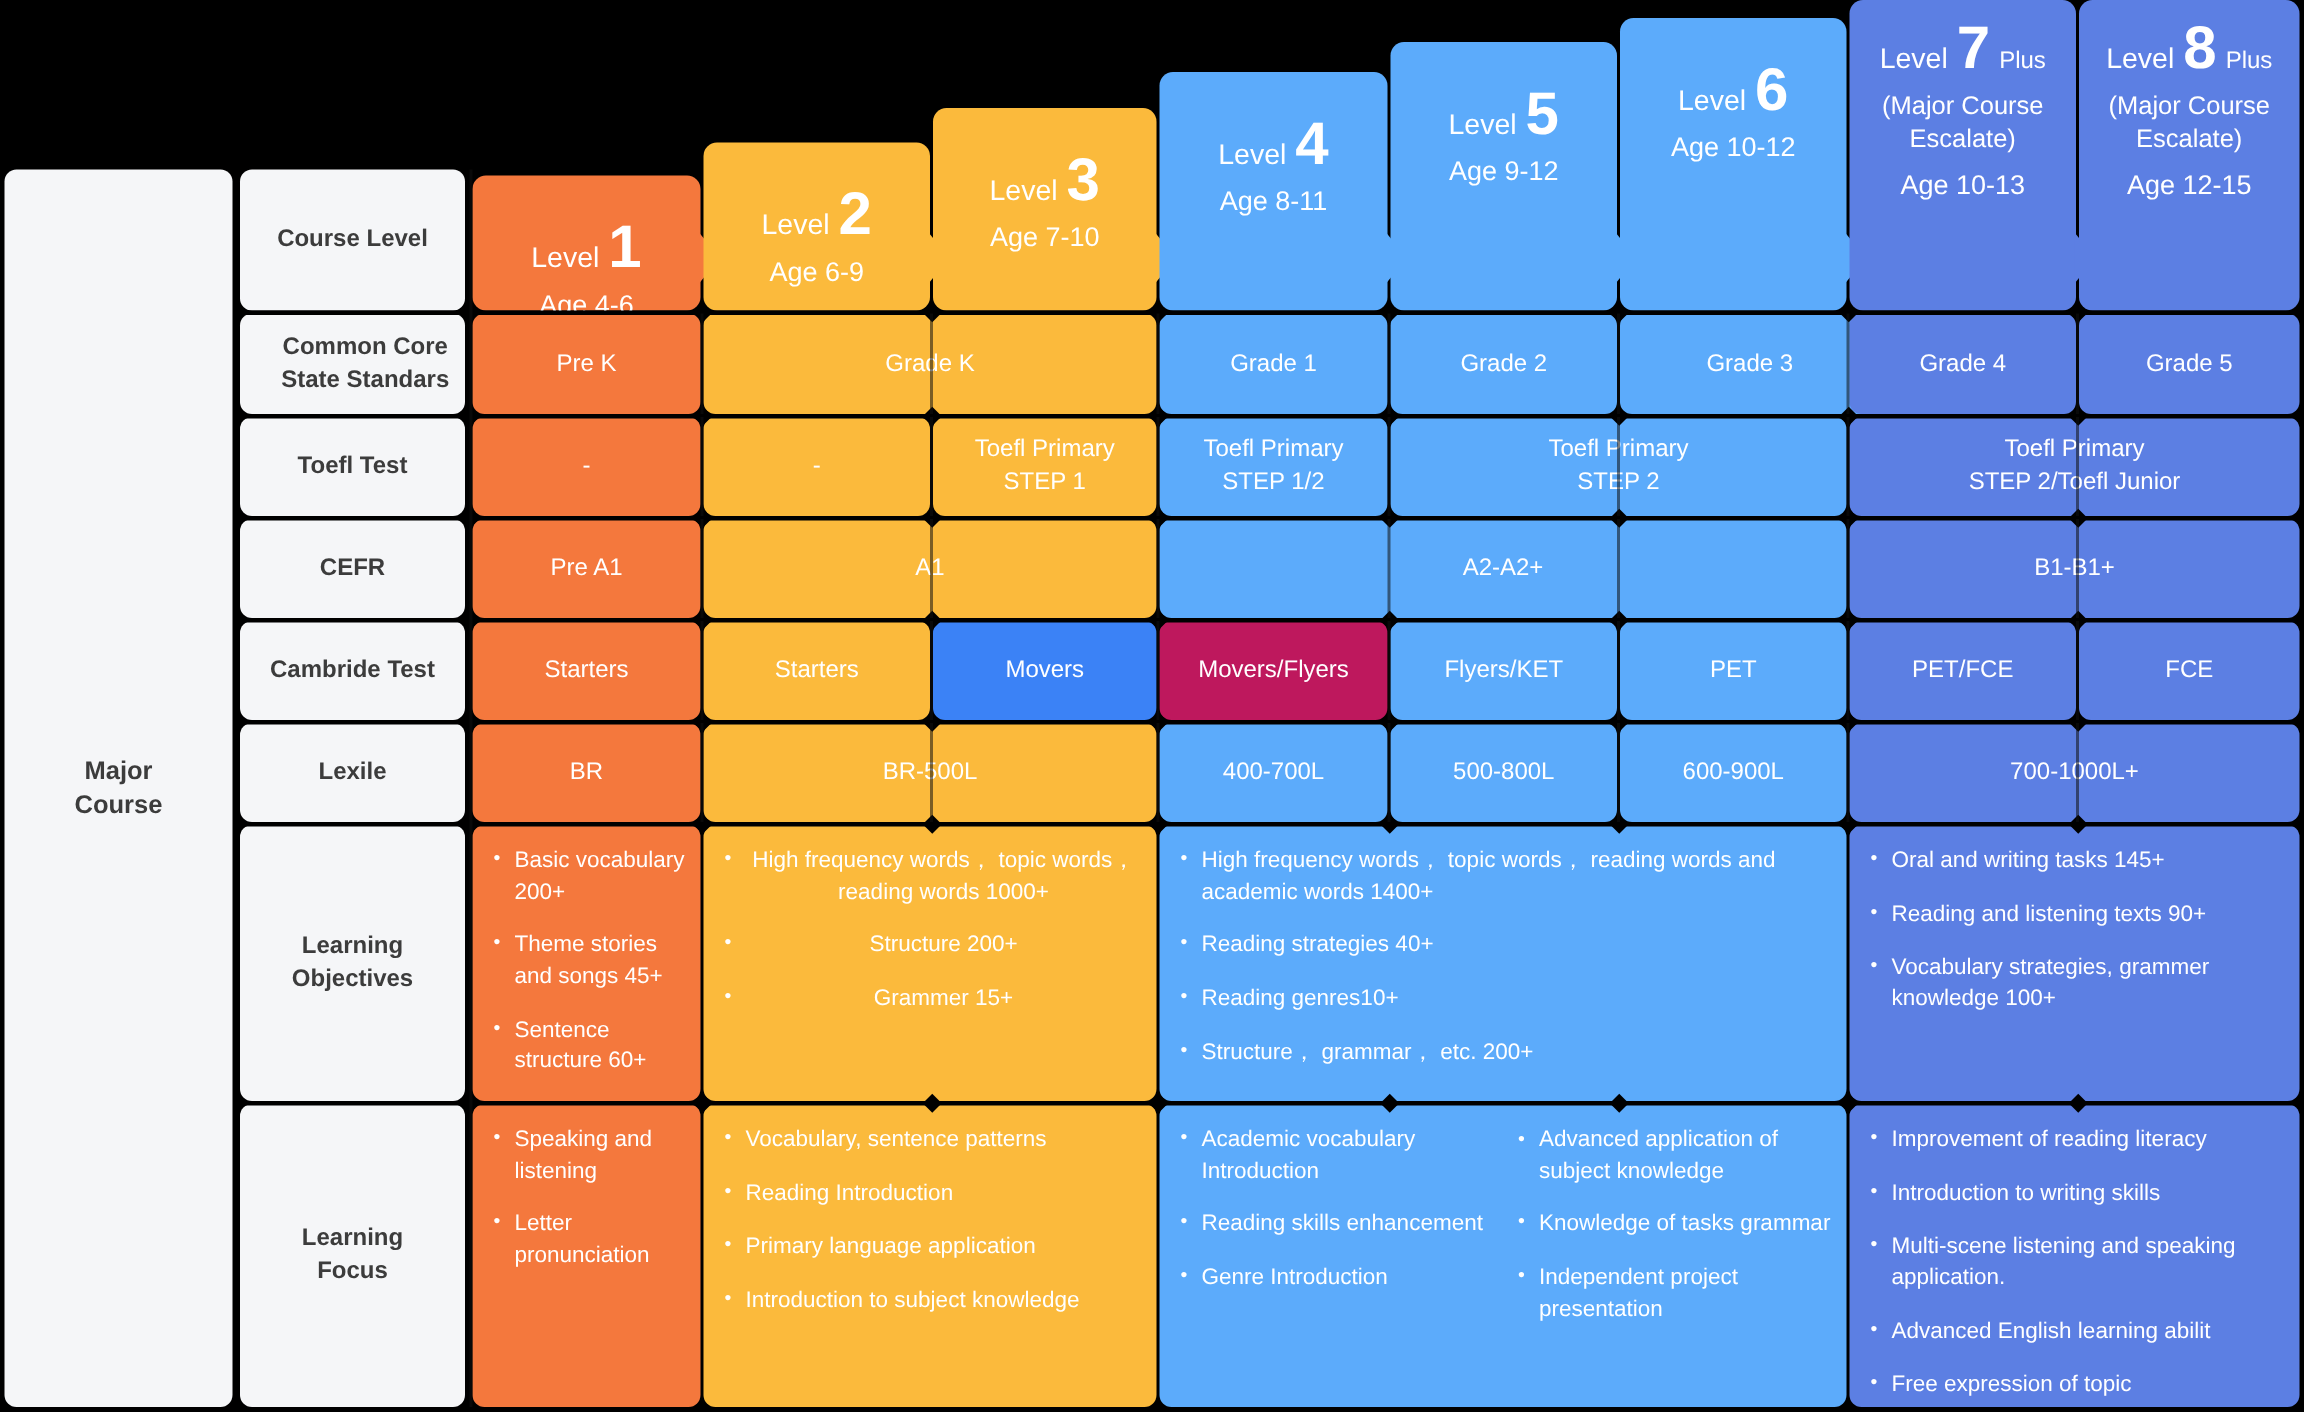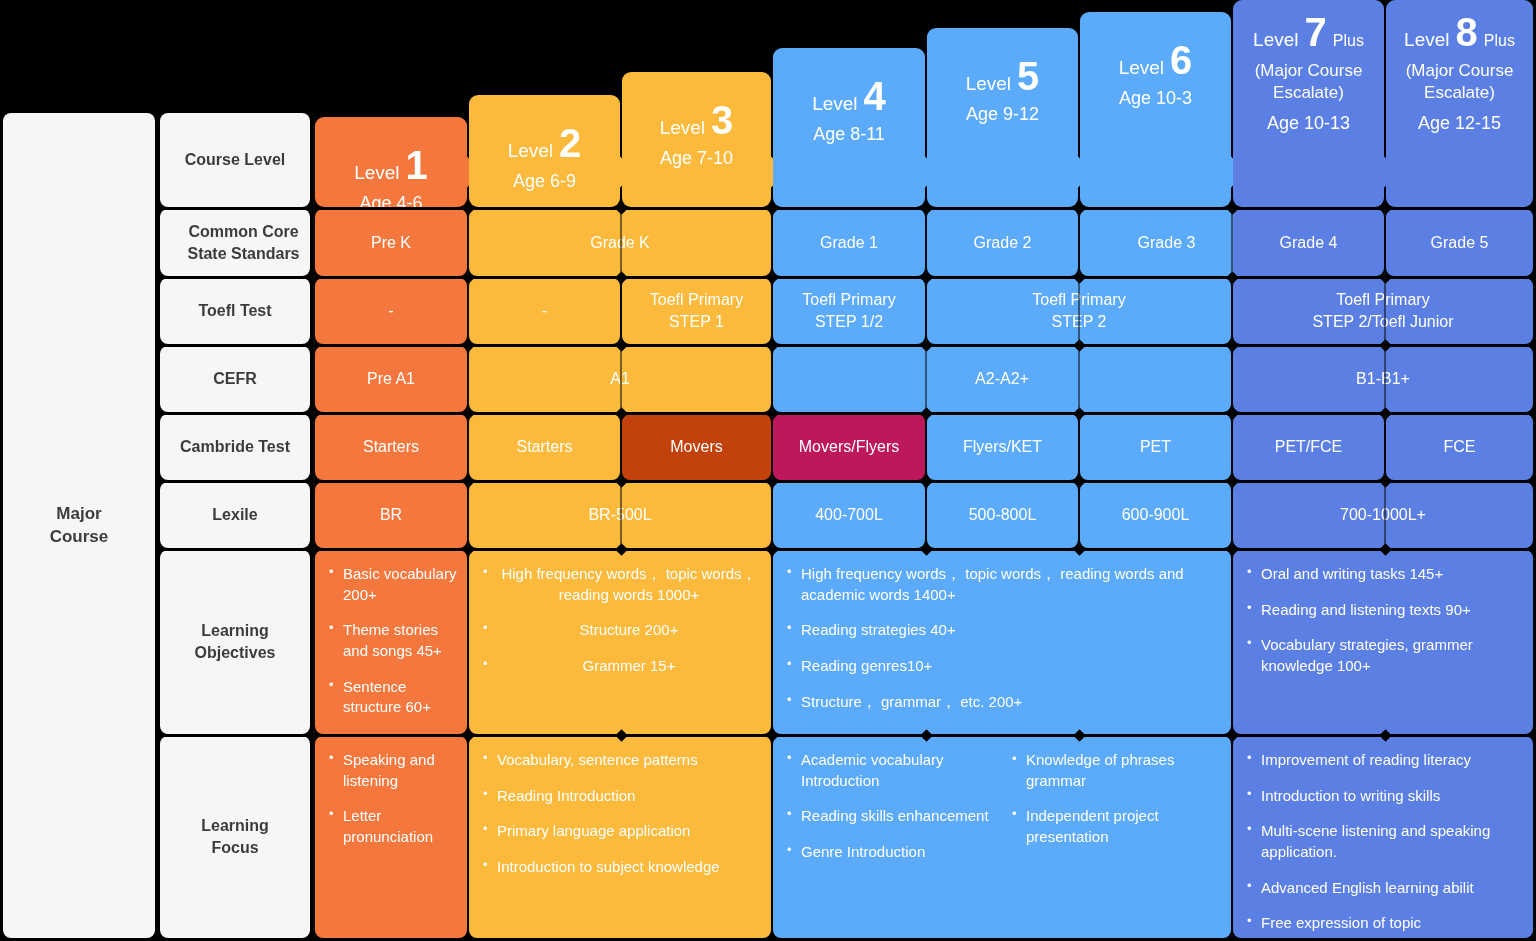--- a/index.html
+++ b/index.html
@@ -191,21 +191,21 @@
         </div>
         <div class="sub">Age 9-12</div>
       </div>
       <div class="chev" style="left: 1077px; top: 155px; border-left: 14px solid rgb(92, 171, 251);"></div>
       <div class="chev" style="left: 1080px; top: 155px; border-left: 14px solid rgb(92, 171, 251); filter: brightness(0.93); opacity: 0;"></div>
       <div class="hdr" style="left: 1080px; top: 12px; width: 151px; height: 195px; background: rgb(92, 171, 251); padding-top: 30px;">
         <div class="ln1">
           <span>Level</span>
           <span class="num">6</span>
         </div>
-        <div class="sub">Age 10-3</div>
+        <div class="sub">Age 10-12</div>
       </div>
       <div class="chev" style="left: 1230px; top: 155px; border-left: 14px solid rgb(92, 171, 251);"></div>
       <div class="chev" style="left: 1233px; top: 155px; border-left: 14px solid rgb(92, 127, 227); filter: brightness(0.93); opacity: 0;"></div>
       <div class="hdr" style="left: 1233px; top: 0px; width: 151px; height: 207px; background: rgb(92, 127, 227); padding-top: 14px;">
         <div class="ln1">
           <span>Level</span>
           <span class="num">7</span>
           <span class="plus">Plus</span>
         </div>
         <div class="esc">(Major Course<br>Escalate)</div>
@@ -237,21 +237,21 @@
       <div class="cell" style="left: 622px; top: 278px; width: 149px; height: 66px; background: rgb(251, 186, 60);">Toefl Primary<br>STEP 1</div>
       <div class="cell" style="left: 773px; top: 278px; width: 152px; height: 66px; background: rgb(92, 171, 251);">Toefl Primary<br>STEP 1/2</div>
       <div class="cell" style="left: 927px; top: 278px; width: 304px; height: 66px; background: rgb(92, 171, 251);">Toefl Primary<br>STEP 2</div>
       <div class="cell" style="left: 1233px; top: 278px; width: 300px; height: 66px; background: rgb(92, 127, 227);">Toefl Primary<br>STEP 2/Toefl Junior</div>
       <div class="cell" style="left: 315px; top: 346px; width: 152px; height: 66px; background: rgb(244, 120, 61);">Pre A1</div>
       <div class="cell" style="left: 469px; top: 346px; width: 302px; height: 66px; background: rgb(251, 186, 60);">A1</div>
       <div class="cell" style="left: 773px; top: 346px; width: 458px; height: 66px; background: rgb(92, 171, 251);">A2-A2+</div>
       <div class="cell" style="left: 1233px; top: 346px; width: 300px; height: 66px; background: rgb(92, 127, 227);">B1-B1+</div>
       <div class="cell" style="left: 315px; top: 414px; width: 152px; height: 66px; background: rgb(244, 120, 61);">Starters</div>
       <div class="cell" style="left: 469px; top: 414px; width: 151px; height: 66px; background: rgb(251, 186, 60);">Starters</div>
-      <div class="cell" style="left: 622px; top: 414px; width: 149px; height: 66px; background: #c2410c;">Movers</div>
+      <div class="cell" style="left: 622px; top: 414px; width: 149px; height: 66px; background: #3b82f6;">Movers</div>
       <div class="cell" style="left: 773px; top: 414px; width: 152px; height: 66px; background: #be185d;">Movers/Flyers</div>
       <div class="cell" style="left: 927px; top: 414px; width: 151px; height: 66px; background: rgb(92, 171, 251);">Flyers/KET</div>
       <div class="cell" style="left: 1080px; top: 414px; width: 151px; height: 66px; background: rgb(92, 171, 251);">PET</div>
       <div class="cell" style="left: 1233px; top: 414px; width: 151px; height: 66px; background: rgb(92, 127, 227);">PET/FCE</div>
       <div class="cell" style="left: 1386px; top: 414px; width: 147px; height: 66px; background: rgb(92, 127, 227);">FCE</div>
       <div class="cell" style="left: 315px; top: 482px; width: 152px; height: 66px; background: rgb(244, 120, 61);">BR</div>
       <div class="cell" style="left: 469px; top: 482px; width: 302px; height: 66px; background: rgb(251, 186, 60);">BR-500L</div>
       <div class="cell" style="left: 773px; top: 482px; width: 152px; height: 66px; background: rgb(92, 171, 251);">400-700L</div>
       <div class="cell" style="left: 927px; top: 482px; width: 151px; height: 66px; background: rgb(92, 171, 251);">500-800L</div>
       <div class="cell" style="left: 1080px; top: 482px; width: 151px; height: 66px; background: rgb(92, 171, 251);">600-900L</div>
@@ -300,21 +300,22 @@
           <li>Reading Introduction</li>
           <li>Primary language application</li>
           <li>Introduction to subject knowledge</li>
         </ul>
       </div>
       <div class="bul two-col" style="left: 773px; top: 736px; width: 458px; height: 202px; background: rgb(92, 171, 251); font-size: 15px;">
         <ul>
           <li>Academic vocabulary Introduction</li>
           <li>Reading skills enhancement</li>
           <li>Genre Introduction</li>
-          <li>Knowledge of phrases grammar</li>
+          <li>Advanced application of subject knowledge</li>
+          <li>Knowledge of tasks grammar</li>
           <li>Independent project presentation</li>
         </ul>
       </div>
       <div class="bul" style="left: 1233px; top: 736px; width: 300px; height: 202px; background: rgb(92, 127, 227); font-size: 15px;">
         <ul>
           <li>Improvement of reading literacy</li>
           <li>Introduction to writing skills</li>
           <li>Multi-scene listening and speaking application.</li>
           <li>Advanced English learning abilit</li>
           <li>Free expression of topic</li>

